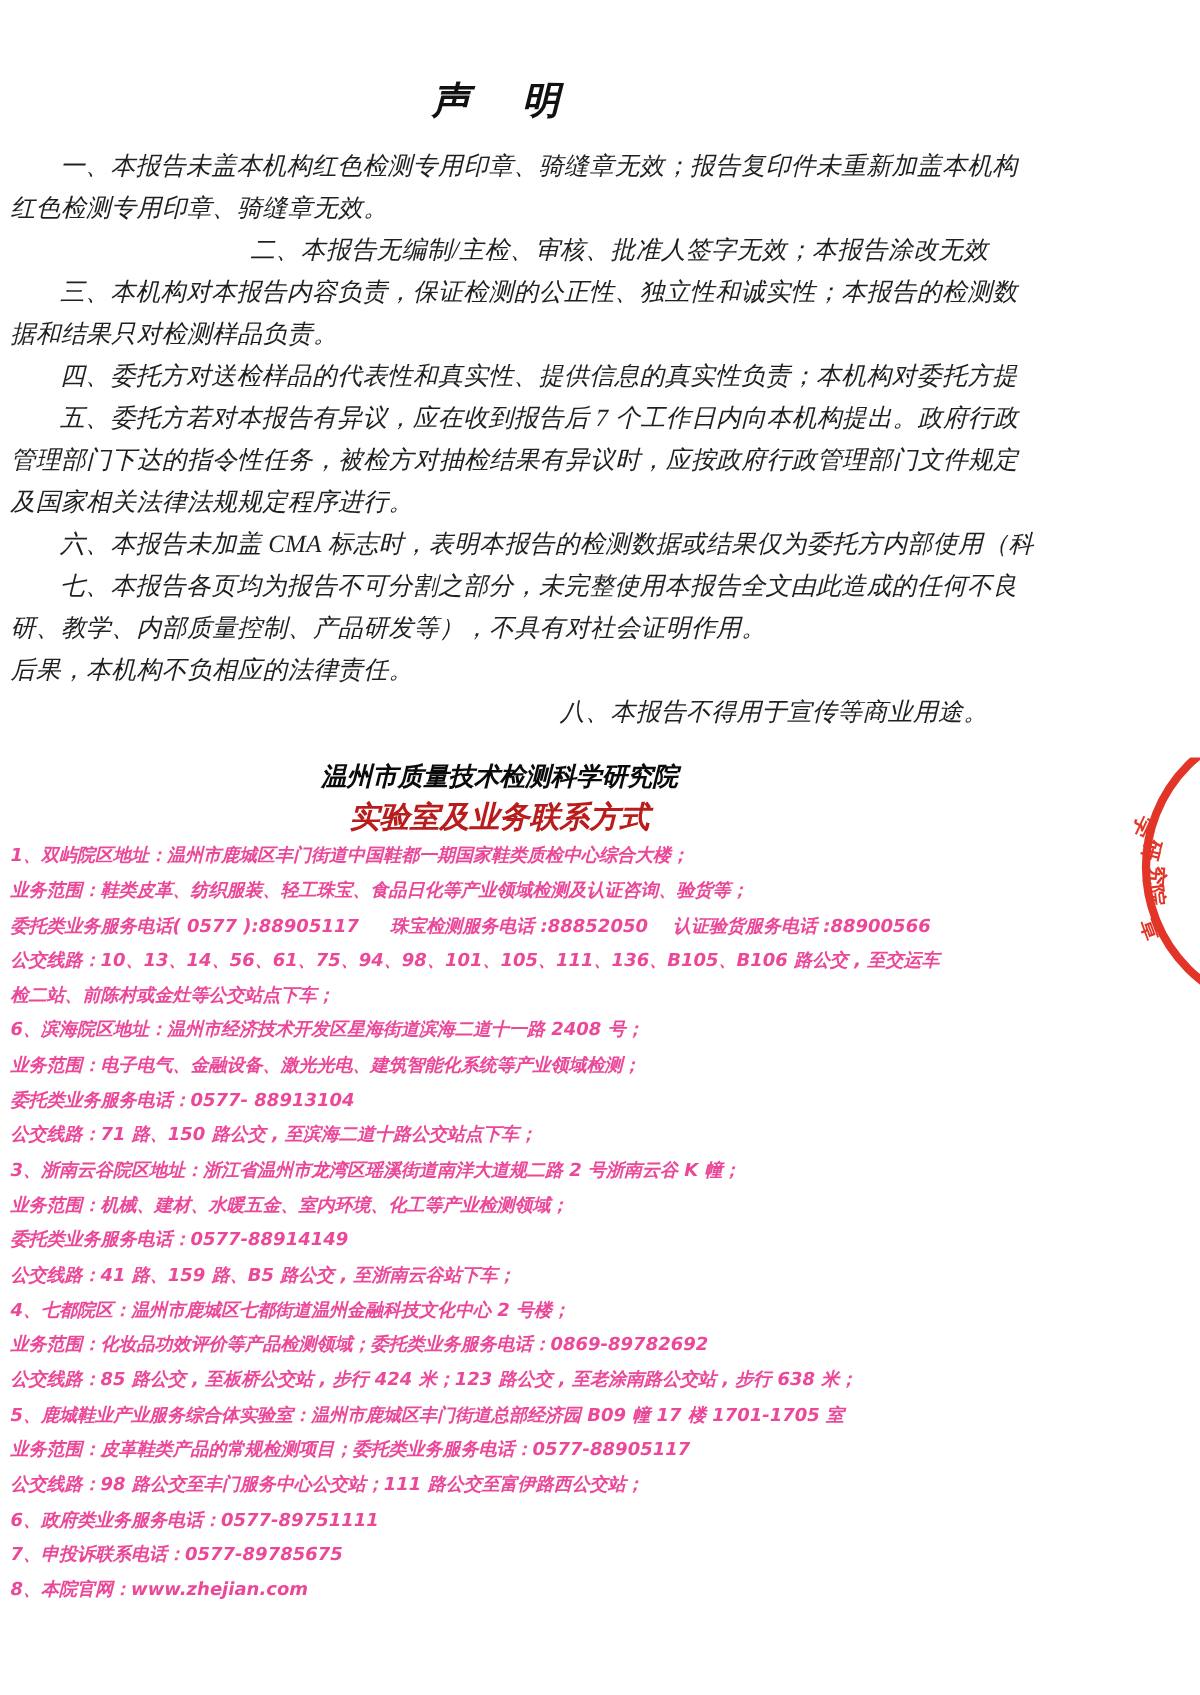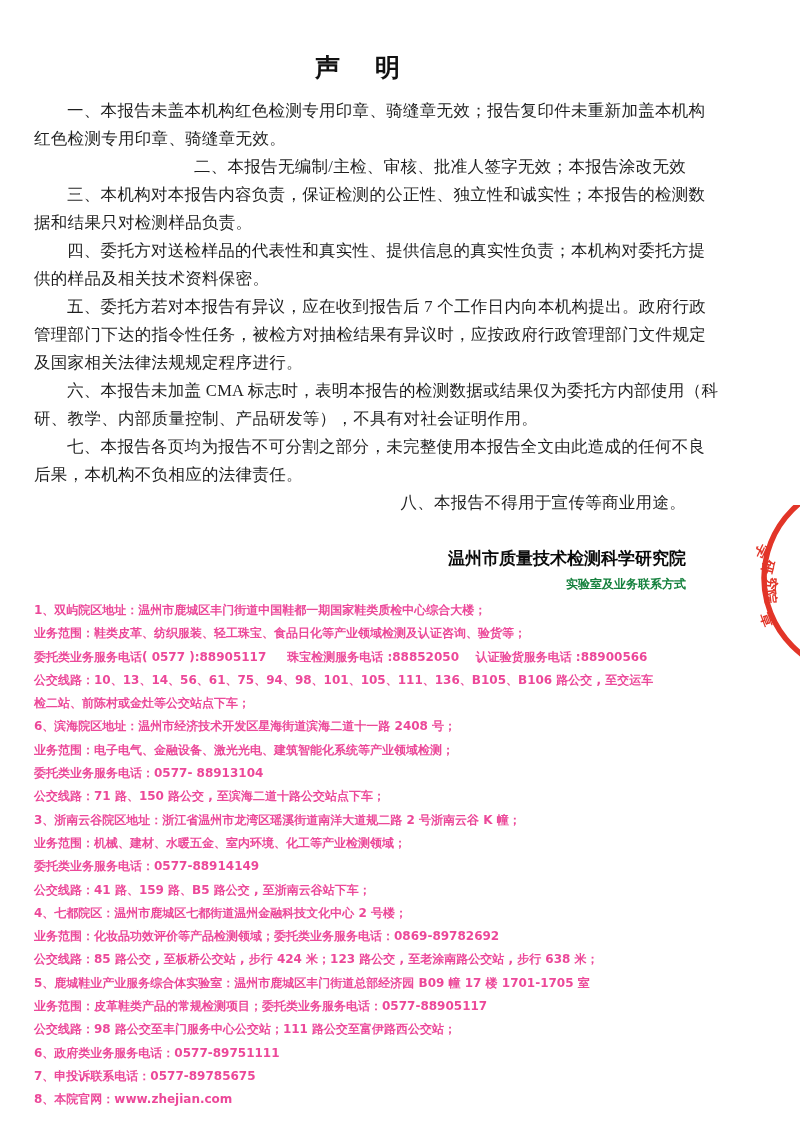--- a/index.html
+++ b/index.html
@@ -1,34 +1,34 @@
 <!DOCTYPE html>
 <html><head>
 <meta charset="utf-8">
 <style>
   html,body{margin:0;padding:0;background:#ffffff;}
   body{
     width:800px;height:1130px;position:relative;overflow:hidden;
     font-family:"Liberation Serif","DejaVu Serif",serif;
     color:#1f1f1f;
   }
-  .page{padding:52px 22px 0 34px;position:relative;}
+  .page{padding:52px 22px 0 7px;position:relative;font-style:italic;}
   .col{width:652px;}
   .doc-title{
     margin:0 0 13px 0;width:652px;text-align:center;
     font-size:25px;font-weight:bold;letter-spacing:5px;color:#111;
     line-height:32px;font-family:"Liberation Serif","DejaVu Serif",serif;
   }
   .stmt{font-size:16.5px;line-height:28px;letter-spacing:0.3px;}
   .sline{white-space:nowrap;}
   .sline.first{text-indent:2em;text-align:right;}
-  .org-block{margin-top:28px;width:652px;text-align:right;
+  .org-block{margin-top:16px;width:652px;text-align:center;
     font-family:"DejaVu Sans","Liberation Sans",sans-serif;}
   .org-name{font-size:17px;font-weight:bold;line-height:26px;color:#0a0a0a;}
-  .org-sub{font-size:12px;font-weight:bold;line-height:26px;color:#15803d;}
+  .org-sub{font-size:20px;font-weight:bold;line-height:26px;color:#b91c1c;}
   .contact{
     margin-top:2px;
     font-family:"DejaVu Sans","Liberation Sans",sans-serif;
     font-size:12px;font-weight:bold;color:#ec4899;
     line-height:23.3px;
   }
   .cl{white-space:pre;}
   .seal{position:absolute;right:0;top:505px;width:48px;height:155px;pointer-events:none;}
   .seal text{
     font-family:"DejaVu Sans","Liberation Sans",sans-serif;
@@ -42,27 +42,26 @@
 
   <h1 class="doc-title">声　明</h1>
 
   <div class="col stmt">
     <div class="sline first">一、本报告未盖本机构红色检测专用印章、骑缝章无效；报告复印件未重新加盖本机构</div>
     <div class="sline">红色检测专用印章、骑缝章无效。</div>
     <div class="sline first">二、本报告无编制/主检、审核、批准人签字无效；本报告涂改无效</div>
     <div class="sline first">三、本机构对本报告内容负责，保证检测的公正性、独立性和诚实性；本报告的检测数</div>
     <div class="sline">据和结果只对检测样品负责。</div>
     <div class="sline first">四、委托方对送检样品的代表性和真实性、提供信息的真实性负责；本机构对委托方提</div>
-    <div class="sline">供的样品及相关技术资料保密。</div>
     <div class="sline first">五、委托方若对本报告有异议，应在收到报告后 7 个工作日内向本机构提出。政府行政</div>
     <div class="sline">管理部门下达的指令性任务，被检方对抽检结果有异议时，应按政府行政管理部门文件规定</div>
     <div class="sline">及国家相关法律法规规定程序进行。</div>
     <div class="sline first">六、本报告未加盖 CMA 标志时，表明本报告的检测数据或结果仅为委托方内部使用（科</div>
+    <div class="sline first">七、本报告各页均为报告不可分割之部分，未完整使用本报告全文由此造成的任何不良</div>
     <div class="sline">研、教学、内部质量控制、产品研发等），不具有对社会证明作用。</div>
-    <div class="sline first">七、本报告各页均为报告不可分割之部分，未完整使用本报告全文由此造成的任何不良</div>
     <div class="sline">后果，本机构不负相应的法律责任。</div>
     <div class="sline first">八、本报告不得用于宣传等商业用途。</div>
   </div>
 
   <div class="org-block">
     <div class="org-name">温州市质量技术检测科学研究院</div>
     <div class="org-sub">实验室及业务联系方式</div>
   </div>
 
   <div class="contact">

